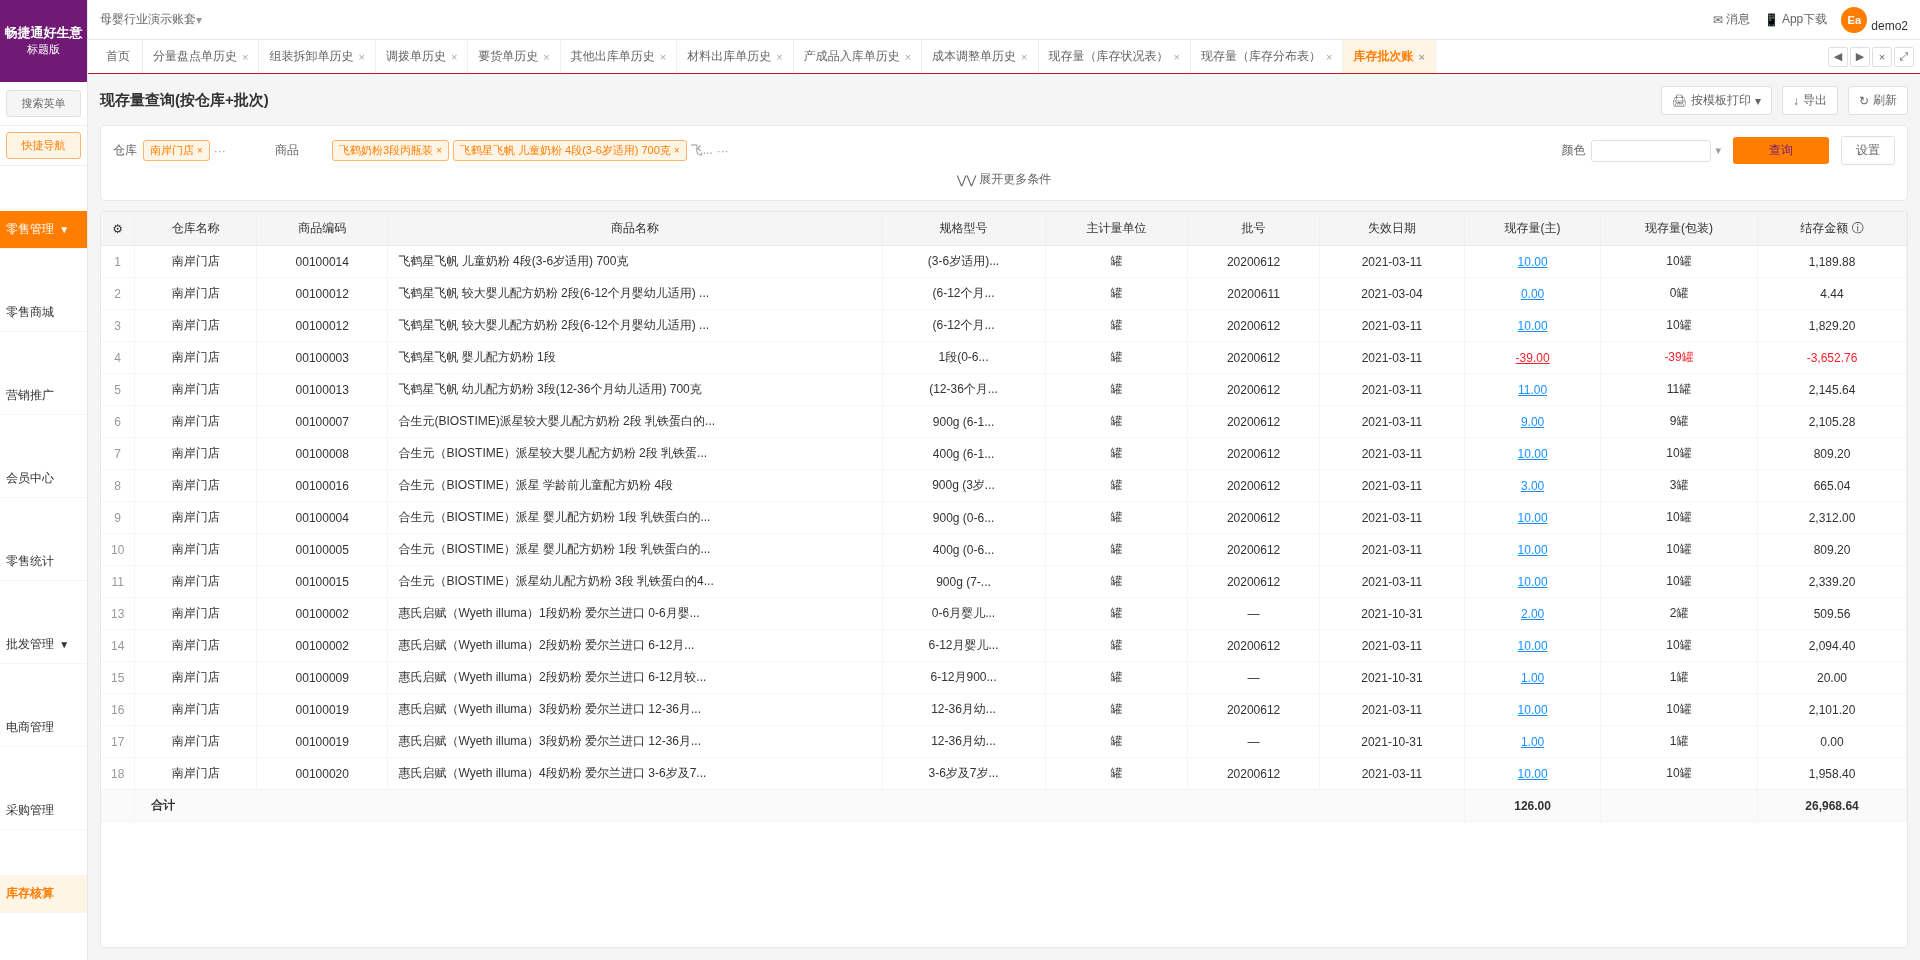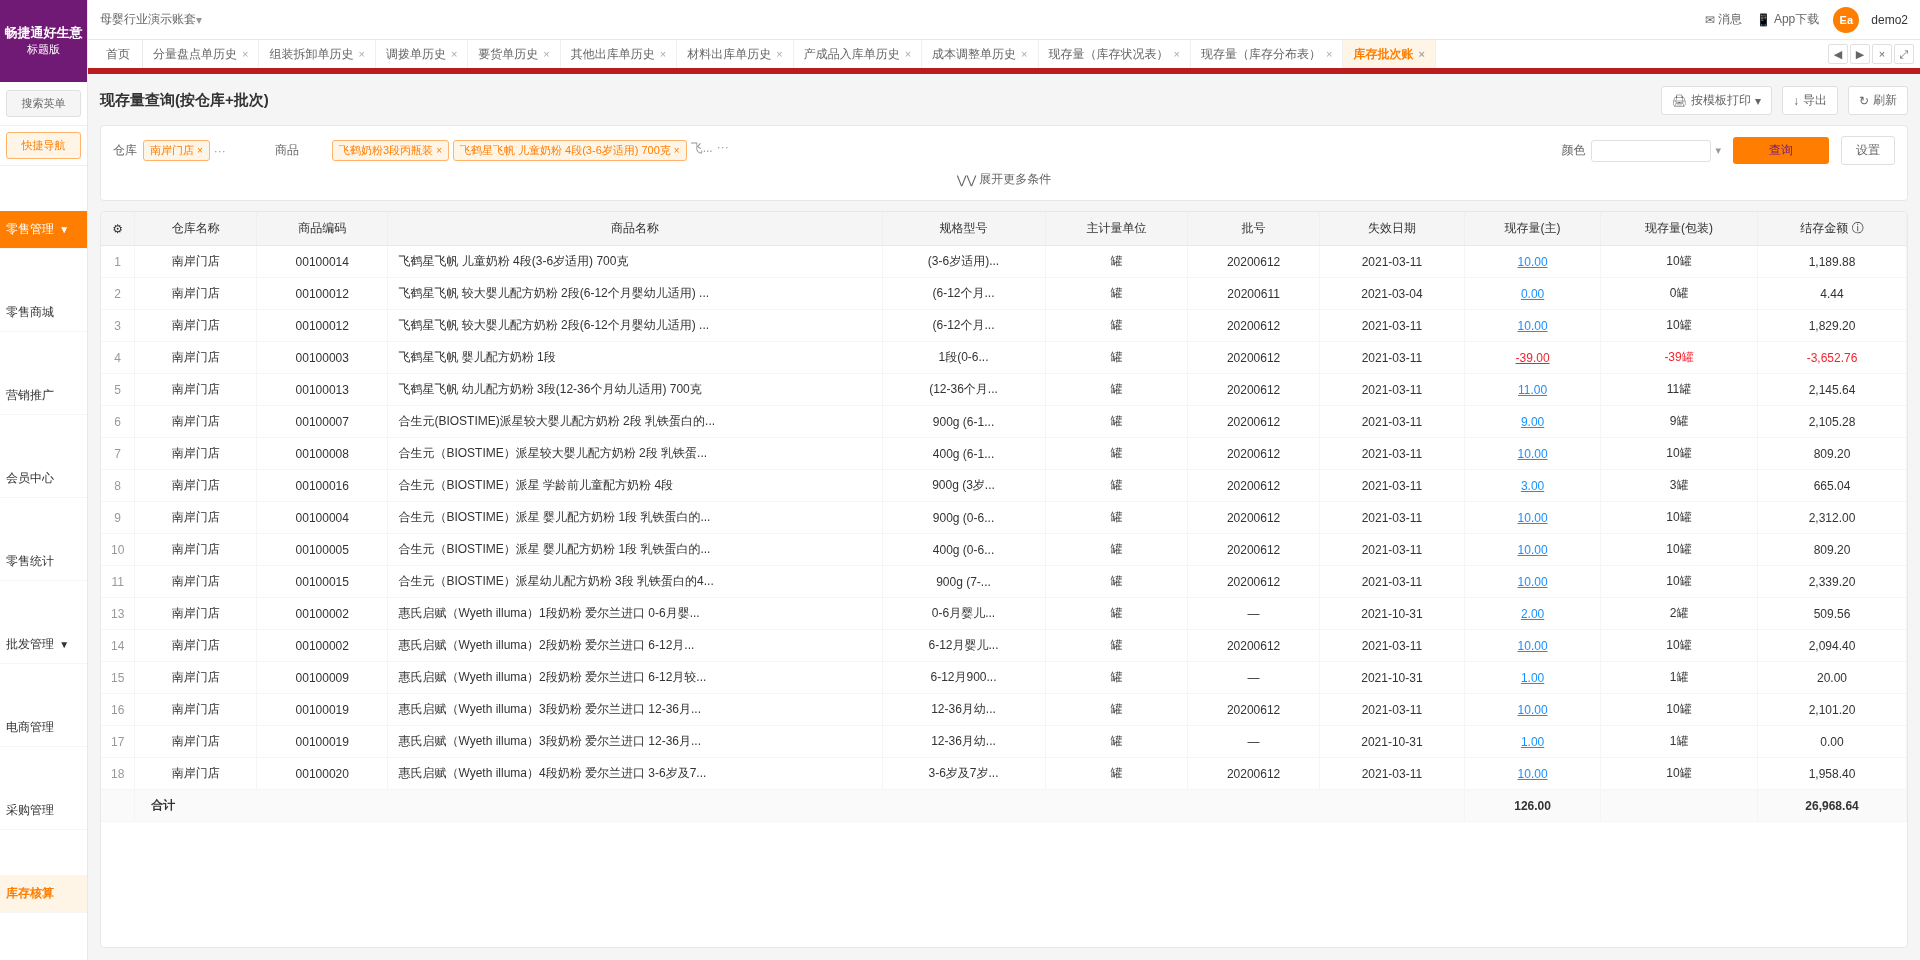--- a/index.html
+++ b/index.html
@@ -23,26 +23,26 @@
     .main { flex: 1; display: flex; flex-direction: column; overflow: hidden; }
 
     
     .topbar { background: #fff; border-bottom: 1px solid #e8e8e8; display: flex; align-items: center; padding: 0 12px; height: 40px; flex-shrink: 0; }
     .topbar-title { font-size: 12px; color: #666; margin-right: 16px; display: flex; align-items: center; gap: 0; }
     .topbar-title .dropdown-arrow { color: #999; }
     .topbar-tabs { display: flex; flex: 1; overflow: hidden; align-items: center; height: 100%; }
     .topbar-right { display: flex; align-items: center; gap: 14px; margin-left: 12px; flex-shrink: 0; }
     .topbar-msg { display: flex; align-items: center; gap: 3px; color: #666; cursor: pointer; font-size: 12px; }
     .topbar-app { display: flex; align-items: center; gap: 3px; color: #666; cursor: pointer; font-size: 12px; }
-    .topbar-user { display: flex; align-items: center; gap: 12px; cursor: pointer; }
+    .topbar-user { display: flex; align-items: flex-end; gap: 4px; cursor: pointer; }
     .topbar-avatar { width: 26px; height: 26px; border-radius: 50%; background: #ff7d00; color: #fff; display: flex; align-items: center; justify-content: center; font-size: 11px; font-weight: bold; }
     .topbar-username { font-size: 12px; color: #333; }
 
     
-    .page-nav { background: #fff; border-bottom: 6px solid #b91c1c; display: flex; align-items: center; height: 34px; flex-shrink: 0; padding: 0 6px; overflow: hidden; }
+    .page-nav { background: #fff; border-bottom: 1px solid #b91c1c; display: flex; align-items: center; height: 34px; flex-shrink: 0; padding: 0 6px; overflow: hidden; }
     .page-nav-home { padding: 0 12px; height: 100%; display: flex; align-items: center; font-size: 12px; color: #666; cursor: pointer; border-right: 1px solid #e8e8e8; }
     .page-nav-tab { display: flex; align-items: center; padding: 0 10px; height: 100%; font-size: 12px; color: #666; cursor: pointer; border-right: 1px solid #f0f0f0; white-space: nowrap; }
     .page-nav-tab.active { color: #ff7d00; font-weight: bold; background: #fff5e6; }
     .page-nav-tab .close-x { margin-left: 5px; color: #aaa; cursor: pointer; font-size: 11px; }
     .page-nav-arrows { display: flex; align-items: center; margin-left: auto; gap: 2px; }
     .page-nav-arrow { width: 20px; height: 20px; display: flex; align-items: center; justify-content: center; cursor: pointer; color: #666; border: 1px solid #e0e0e0; border-radius: 2px; font-size: 11px; }
     .page-nav-close { width: 20px; height: 20px; display: flex; align-items: center; justify-content: center; cursor: pointer; color: #666; border: 1px solid #e0e0e0; border-radius: 2px; font-size: 11px; }
     .page-nav-expand { width: 20px; height: 20px; display: flex; align-items: center; justify-content: center; cursor: pointer; color: #666; border: 1px solid #e0e0e0; border-radius: 2px; font-size: 11px; }
 
     
@@ -58,21 +58,21 @@
 
     
     .filter-bar { background: #fff; border: 1px solid #e8e8e8; border-radius: 4px; padding: 10px 12px; margin-bottom: 10px; }
     .filter-row { display: flex; align-items: center; gap: 12px; flex-wrap: wrap; }
     .filter-item { display: flex; align-items: center; gap: 6px; }
     .filter-label { font-size: 12px; color: #666; white-space: nowrap; }
     .filter-tag-container { display: flex; align-items: center; gap: 4px; flex-wrap: wrap; min-width: 120px; }
     .filter-tag { display: flex; align-items: center; gap: 3px; background: #fff5e6; border: 1px solid #ffb36b; border-radius: 3px; padding: 2px 6px; font-size: 11px; color: #ff7d00; }
     .filter-tag .tag-close { cursor: pointer; color: #ff7d00; font-size: 10px; }
     .filter-more { color: #999; font-size: 12px; cursor: pointer; }
-    .filter-product-tags { display: flex; align-items: flex-start; gap: 4px; flex-wrap: wrap; padding-left: 27px; }
+    .filter-product-tags { display: flex; align-items: center; gap: 4px; flex-wrap: wrap; padding-left: 27px; }
     .filter-color { display: flex; align-items: center; gap: 4px; }
     .filter-color-input { border: 1px solid #e0e0e0; border-radius: 3px; padding: 3px 8px; font-size: 12px; min-width: 100px; }
     .filter-color-arrow { color: #999; font-size: 11px; cursor: pointer; }
     .btn-search { background: #ff7d00; color: #701a75; border: none; border-radius: 3px; padding: 5px 36px; font-size: 12px; cursor: pointer; }
     .btn-settings { background: #fff; color: #666; border: 1px solid #e0e0e0; border-radius: 3px; padding: 5px 14px; font-size: 12px; cursor: pointer; }
     .expand-more { display: flex; align-items: center; justify-content: center; gap: 3px; font-size: 12px; color: #666; cursor: pointer; padding: 6px 0 2px; }
 
     
     .table-container { flex: 1; background: #fff; border: 1px solid #e8e8e8; border-radius: 4px; overflow: auto; }
     table { width: 100%; border-collapse: collapse; font-size: 12px; }

